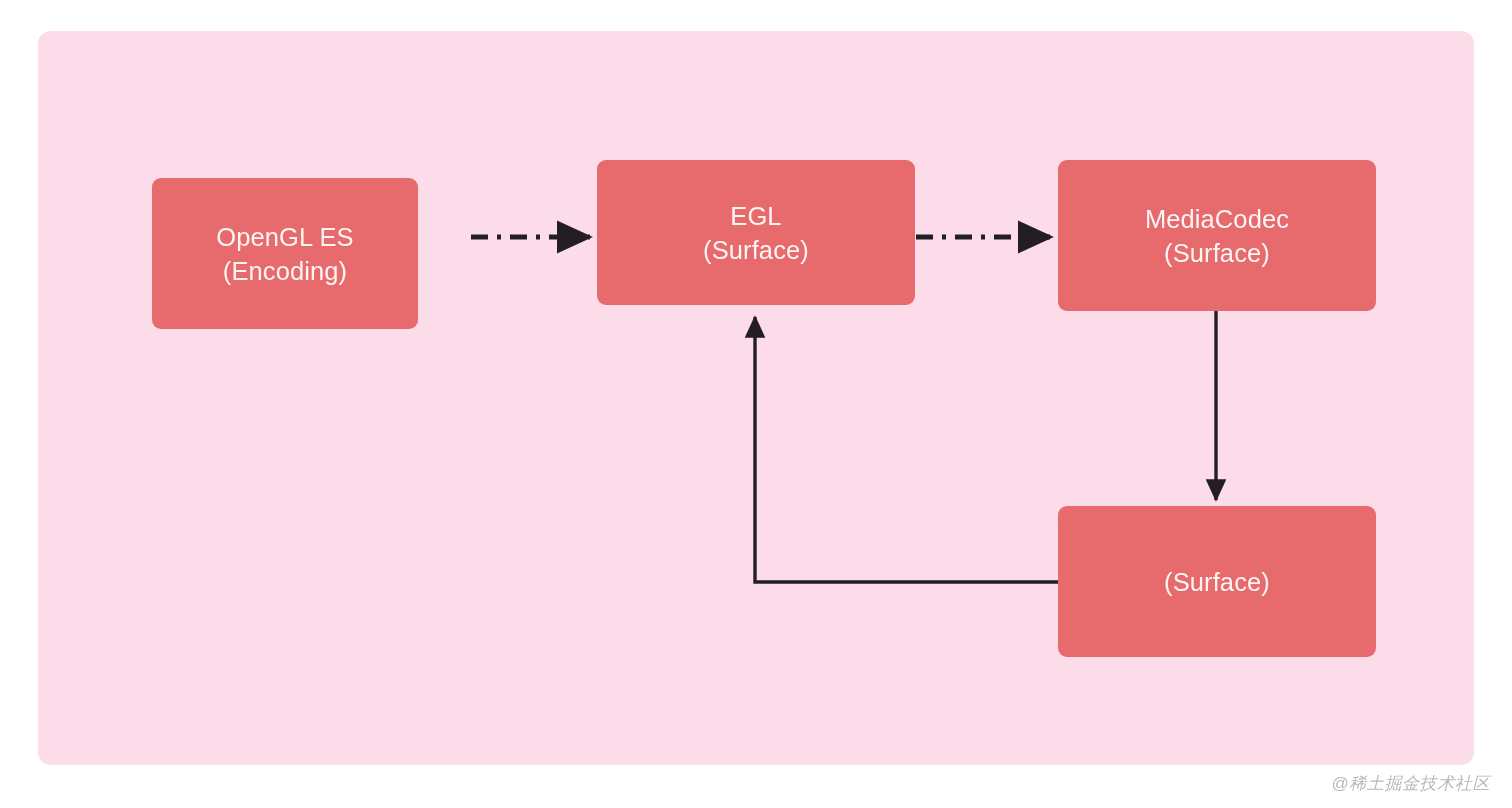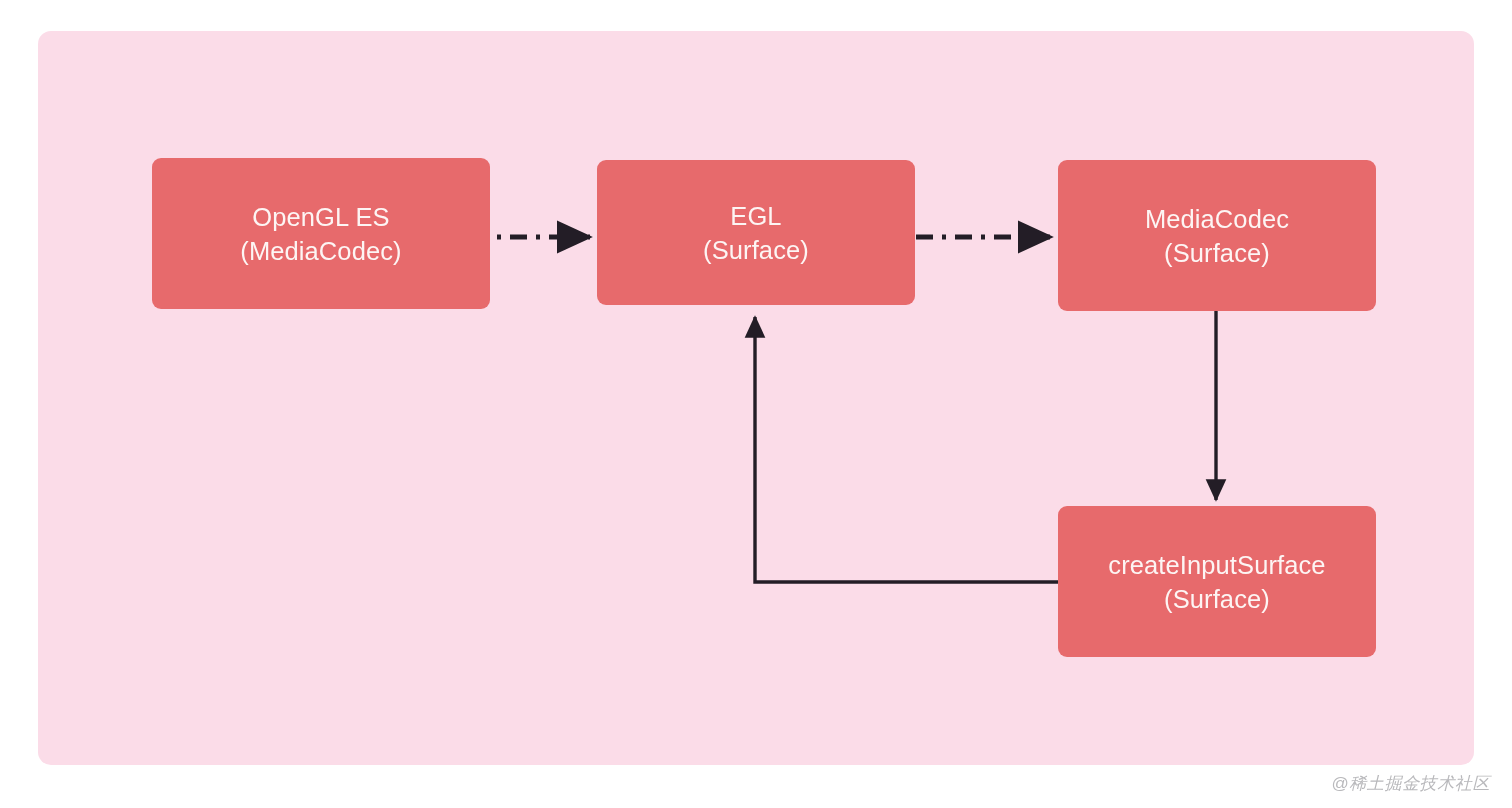--- a/index.html
+++ b/index.html
@@ -59,22 +59,22 @@
     white-space: nowrap;
     box-sizing: border-box;
   }
   .node .line1,
   .node .line2 {
     display: block;
   }
 
   #node-opengl {
     left: 152px;
-    top: 158px;
-    width: 338px;
+    top: 178px;
+    width: 266px;
     height: 151px;
   }
   #node-egl {
     left: 597px;
     top: 160px;
     width: 318px;
     height: 145px;
   }
   #node-mediacodec {
     left: 1058px;
@@ -125,33 +125,32 @@
 
     <line x1="916" y1="237" x2="1051" y2="237" stroke="#231d26" stroke-width="5" stroke-dasharray="17 9 4 9" marker-end="url(#arrow-right)"></line>
 
     <line x1="1216" y1="311" x2="1216" y2="500" stroke="#231d26" stroke-width="3.4" marker-end="url(#arrow-down)"></line>
 
     <path d="M 1058 582 L 755 582 L 755 317" fill="none" stroke="#231d26" stroke-width="3.4" stroke-linejoin="miter" marker-end="url(#arrow-up)"></path>
   </svg>
 
   <div class="node" id="node-opengl">
     <span class="line1">OpenGL ES</span>
-    <span class="line2">(MediaCodec)</span>
+    <span class="line2">(Encoding)</span>
   </div>
 
   <div class="node" id="node-egl">
     <span class="line1">EGL</span>
     <span class="line2">(Surface)</span>
   </div>
 
   <div class="node" id="node-mediacodec">
     <span class="line1">MediaCodec</span>
     <span class="line2">(Surface)</span>
   </div>
 
   <div class="node" id="node-createinputsurface">
-    <span class="line1">createInputSurface</span>
     <span class="line2">(Surface)</span>
   </div>
 
   <div id="watermark">@稀土掘金技术社区</div>
 
 </div>
 
 </body></html>

